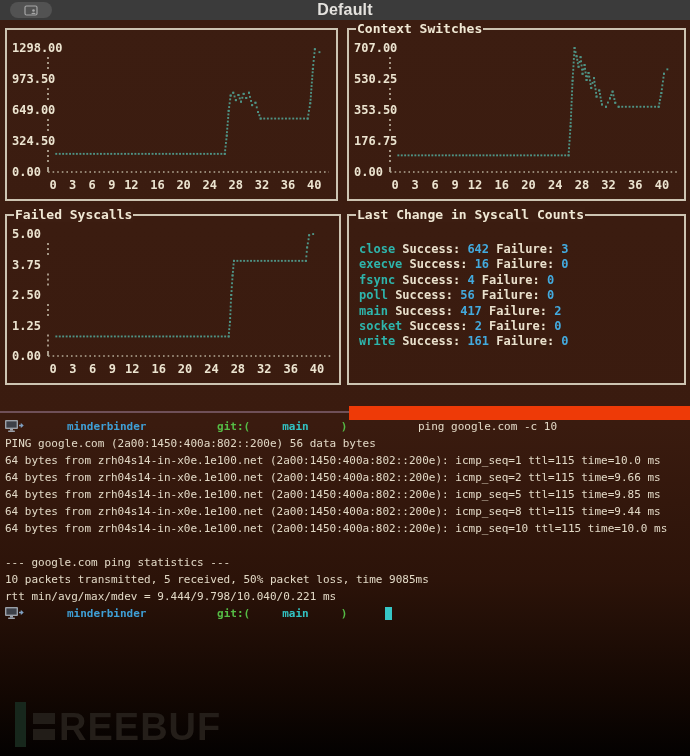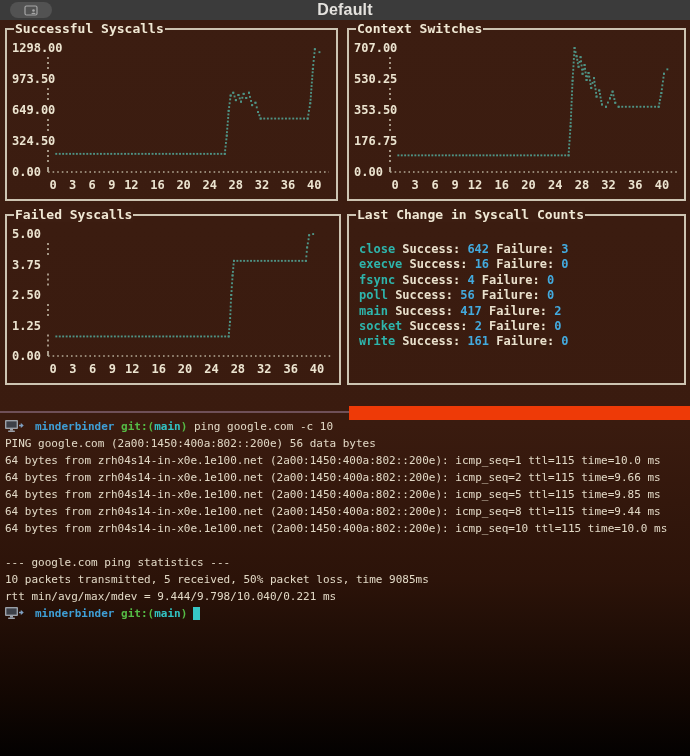--- a/index.html
+++ b/index.html
@@ -58,21 +58,21 @@
   .lc-name { color:var(--teal,#2eb4ab); }
   .lc-label{ color:#eae1cd; }
   .lc-num  { color:var(--num-blue,#43aade); }
 
   
   .divider-line { position:absolute; left:0; top:391px; width:350px; height:2px; background:#6f5058; }
   .orange-bar   { position:absolute; left:349px; top:386px; width:341px; height:14px; background:var(--orange,#ee3a07); }
 
   
   .term-text { position:absolute; left:5px; top:398px; width:684px; }
-  .tline { height:17px; font-size:11px; color:#e2d9c6; white-space:pre; display:flex; align-items:center; }
+  .tline { height:17px; font-size:11px; color:#e2d9c6; white-space:pre; display:flex; align-items:center;gap:32px; }
   .plain { display:block; line-height:17px; }
   .prompt-host   { color:var(--prompt-blue,#3f9fd6); font-weight:bold; }
   .prompt-git    { color:var(--prompt-green,#55bb45); font-weight:bold; }
   .prompt-branch { color:var(--prompt-cyan,#32c3c3); font-weight:bold;text-align:right; }
   .prompt-cmd    { color:#e2d9c6; }
   .prompt-icon   { margin-right:10px; display:inline-flex; }
   .cursor-block  { display:inline-block; width:7px; height:13px; background:#36c6c6; margin-left:6px; }
 
   
   .watermark { position:absolute; left:15px; top:682px; height:50px; display:flex; align-items:flex-start; }
@@ -97,21 +97,20 @@
         <path d="M7.3 9 C7.5 7.4 11.5 7.4 11.7 9 Z" fill="#a6a6a6"></path>
       </svg>
     </span>
   </button>
   <div class="titlebar-title">Default</div>
 </div>
 
 <div class="terminal">
 
   <div class="panel panel-tl">
-    <div class="panel-title">Successful Syscalls</div>
     <svg class="chart-svg" width="327" height="166">
         <text x="5" y="20" class="axis-label">1298.00</text>
         <line x1="41" y1="25" x2="41" y2="38" class="axis-dots"></line>
         <text x="5" y="51" class="axis-label">973.50</text>
         <line x1="41" y1="56" x2="41" y2="69" class="axis-dots"></line>
         <text x="5" y="82" class="axis-label">649.00</text>
         <line x1="41" y1="87" x2="41" y2="100" class="axis-dots"></line>
         <text x="5" y="113" class="axis-label">324.50</text>
         <line x1="41" y1="118" x2="41" y2="131" class="axis-dots"></line>
         <text x="5" y="144" class="axis-label">0.00</text>
@@ -649,14 +648,22 @@
           <rect x="0" y="0" width="13" height="9" rx="1" fill="#9aa0a8"></rect>
           <rect x="1.4" y="1.4" width="10.2" height="6.2" fill="#3c4048"></rect>
           <rect x="5" y="9" width="3" height="1.6" fill="#9aa0a8"></rect>
           <rect x="3" y="10.6" width="7" height="1.4" rx="0.7" fill="#9aa0a8"></rect>
           <path d="M14 5.5 h3.4 M15.8 3.6 l2 1.9 -2 1.9" stroke="#7f9fc0" stroke-width="1.3" fill="none"></path>
         </svg>
       </span><span class="prompt-host">minderbinder</span><span>&nbsp;</span><span class="prompt-git">git:(</span><span class="prompt-branch">main</span><span class="prompt-git">)</span><span class="cursor-block"></span>
     </div>
   </div>
 
+  <div class="watermark">
+    <div class="wm-bar"></div>
+    <div class="wm-f">
+        <span></span>
+        <span></span>
+      </div>
+    <div class="wm-text">REEBUF</div>
+  </div>
 
 </div>
 
 </body></html>

